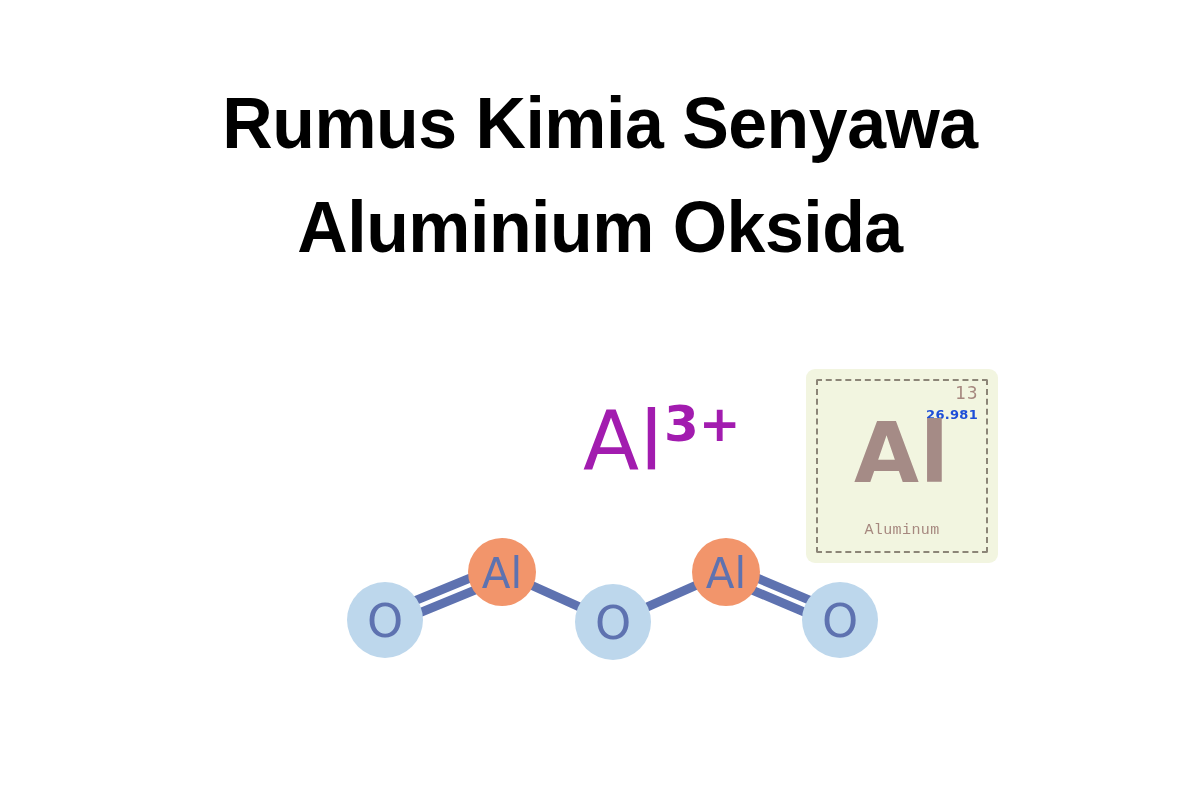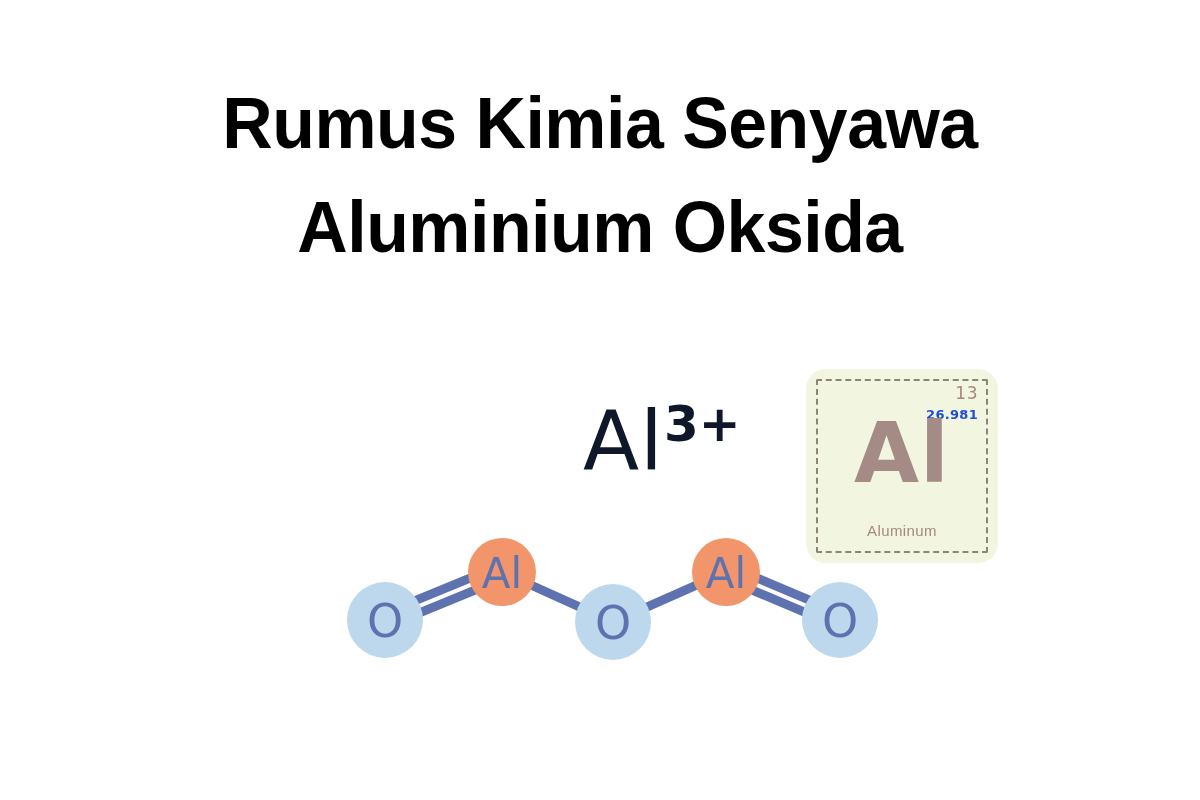--- a/index.html
+++ b/index.html
@@ -68,21 +68,21 @@
   }
 
   
   .formula-ion {
     position: absolute;
     left: 583px;
     top: 400px;
     font-family: "DejaVu Sans", sans-serif;
     font-size: 82px;
     font-weight: 500;
-    color: #0f172a;
+    color: #a21caf;
     letter-spacing: 1px;
     line-height: 1;
     white-space: nowrap;
     text-align: center;
   }
   .formula-ion .sup {
     font-size: 50px;
     font-weight: 700;
     position: relative;
     top: -28px;
@@ -90,21 +90,21 @@
   }
 
   
   .element-card {
     position: absolute;
     left: 806px;
     top: 369px;
     width: 192px;
     height: 194px;
     background: #F2F5E0;
-    border-radius: 20px;
+    border-radius: 9px;
     box-sizing: border-box;
   }
   .element-card-dash {
     position: absolute;
     left: 10px;
     top: 10px;
     right: 10px;
     bottom: 10px;
     border: 2px dashed #8C8577;
     border-radius: 2px;
@@ -143,21 +143,21 @@
     color: #A58B86;
     line-height: 1;
     letter-spacing: 1px;
   }
   .element-name {
     position: absolute;
     left: 0;
     right: 0;
     bottom: 24px;
     text-align: center;
-    font-family: Liberation Sans, sans-serif;
+    font-family: Liberation Mono, monospace;
     font-size: 15px;
     font-weight: 500;
     color: #A6887F;
     letter-spacing: 0.4px;
   }
 
   
   .molecule {
     position: absolute;
     left: 330px;

